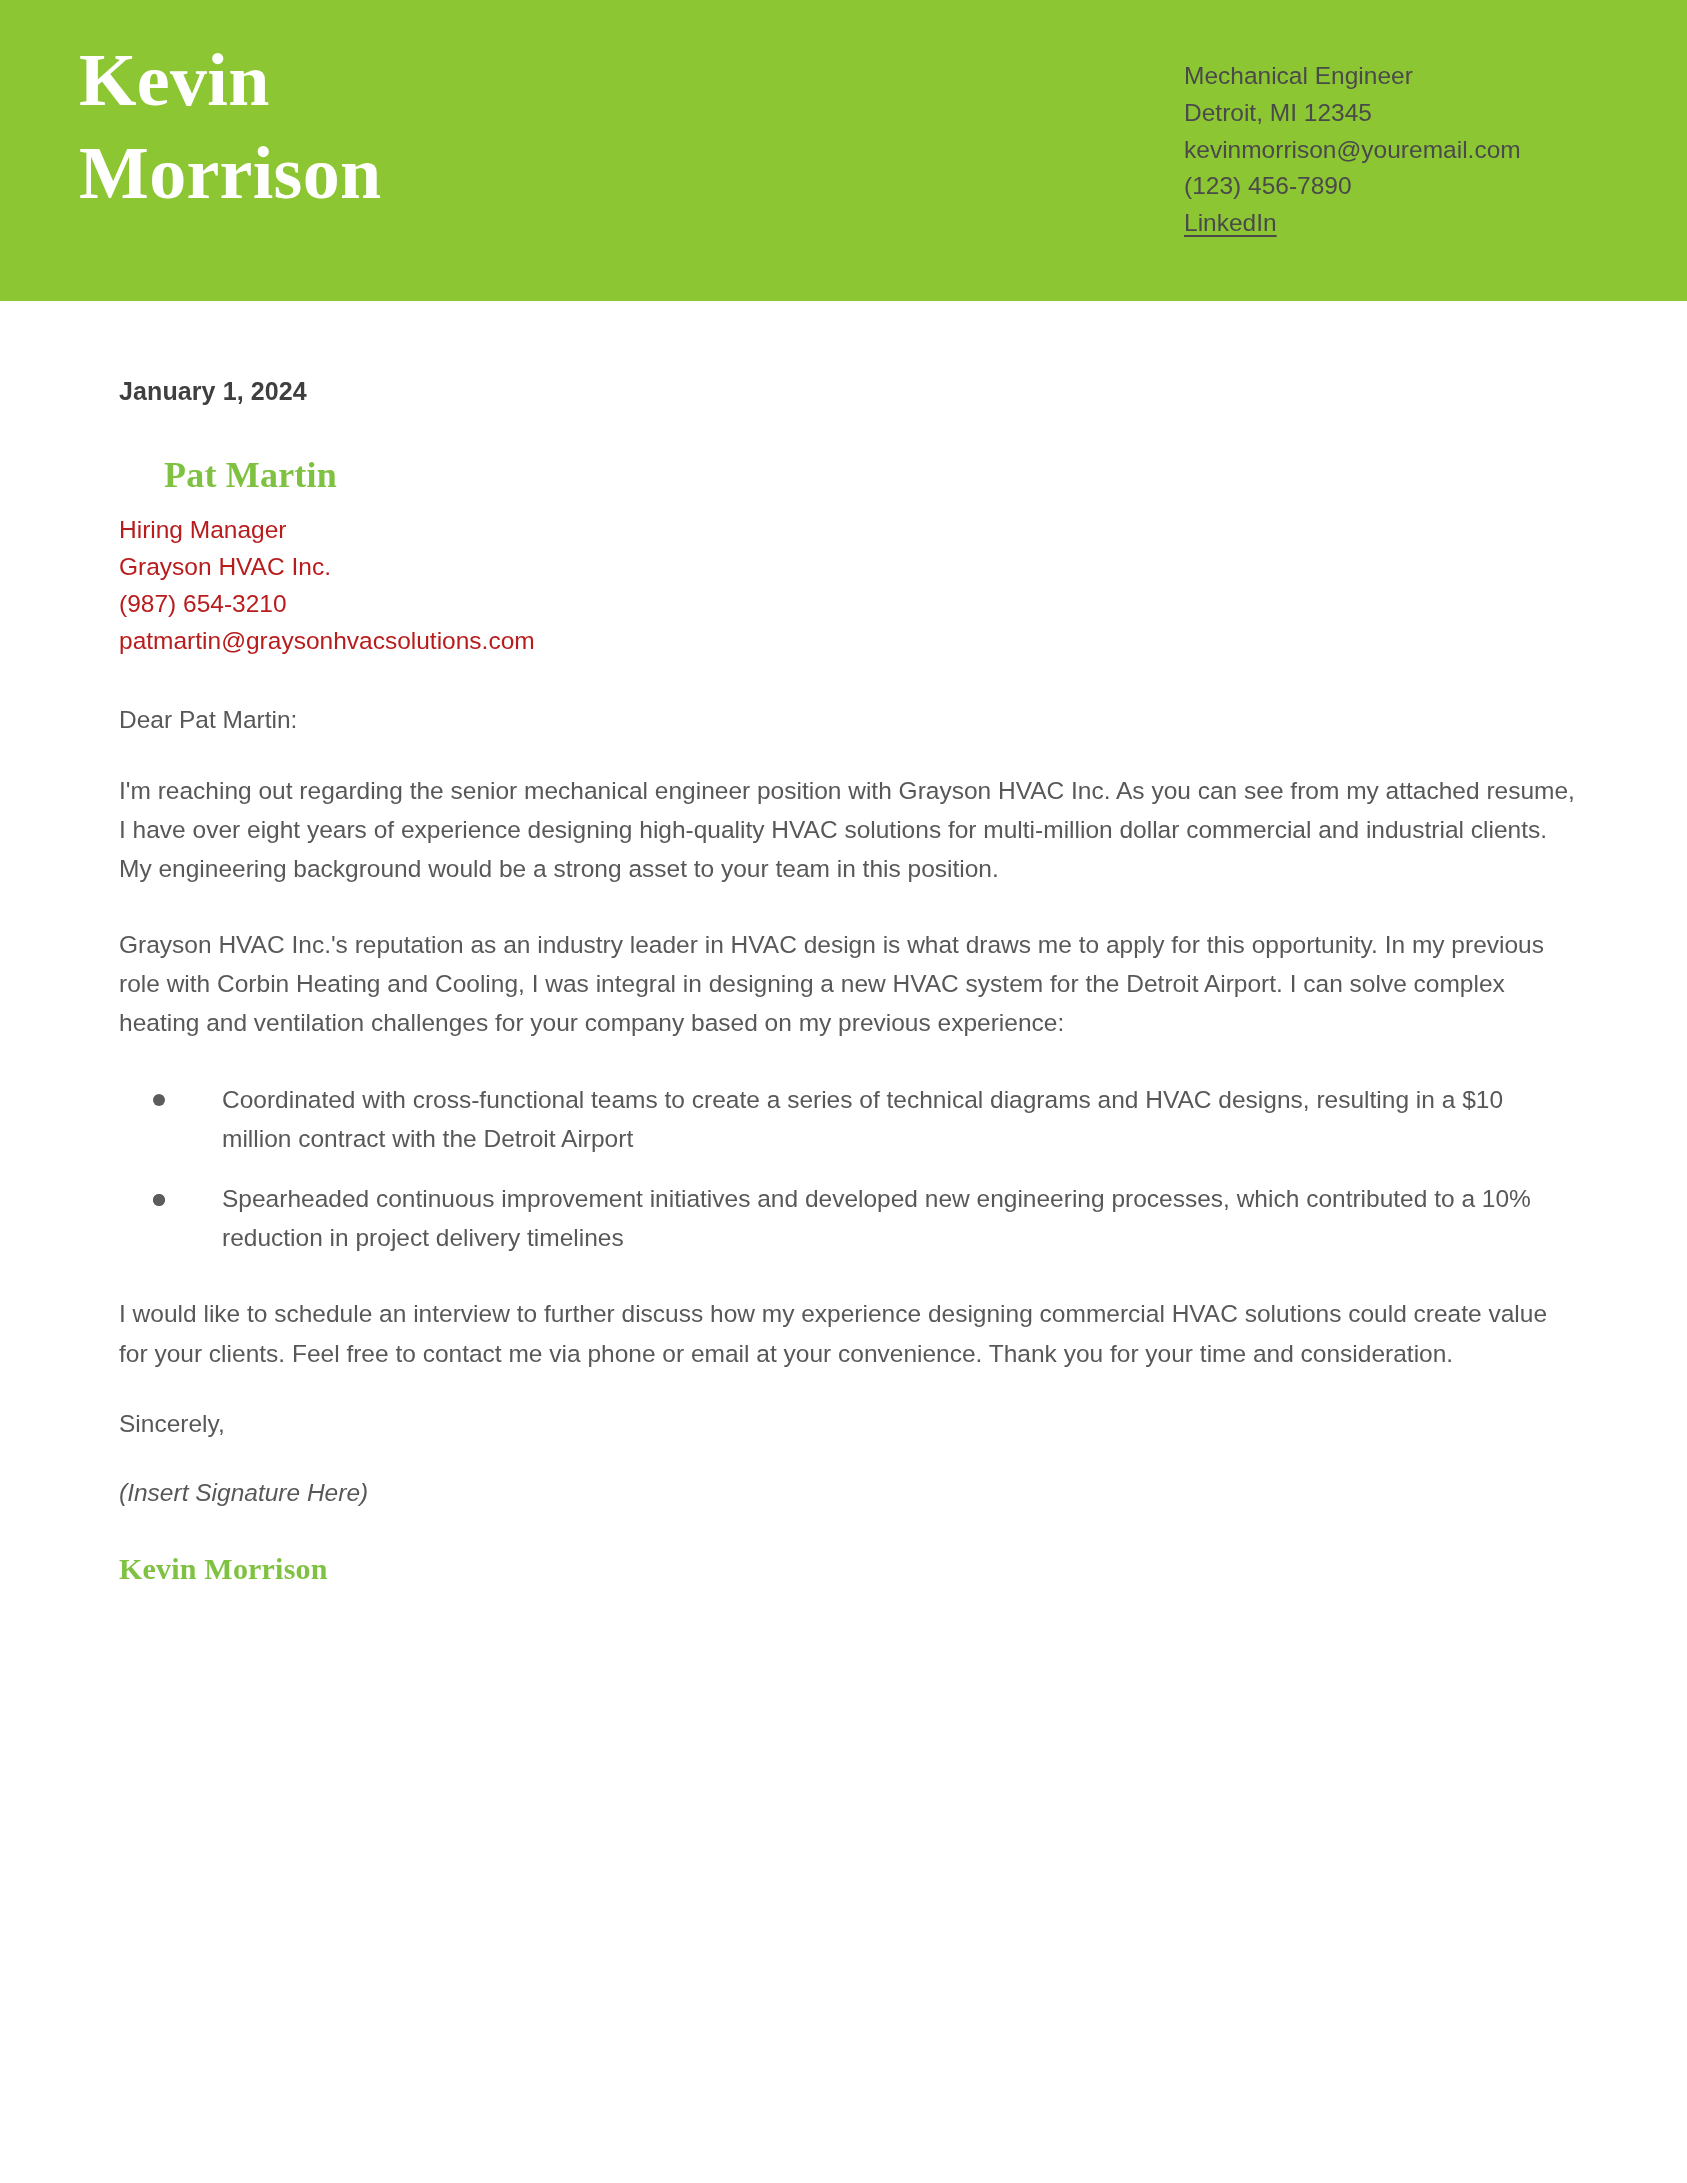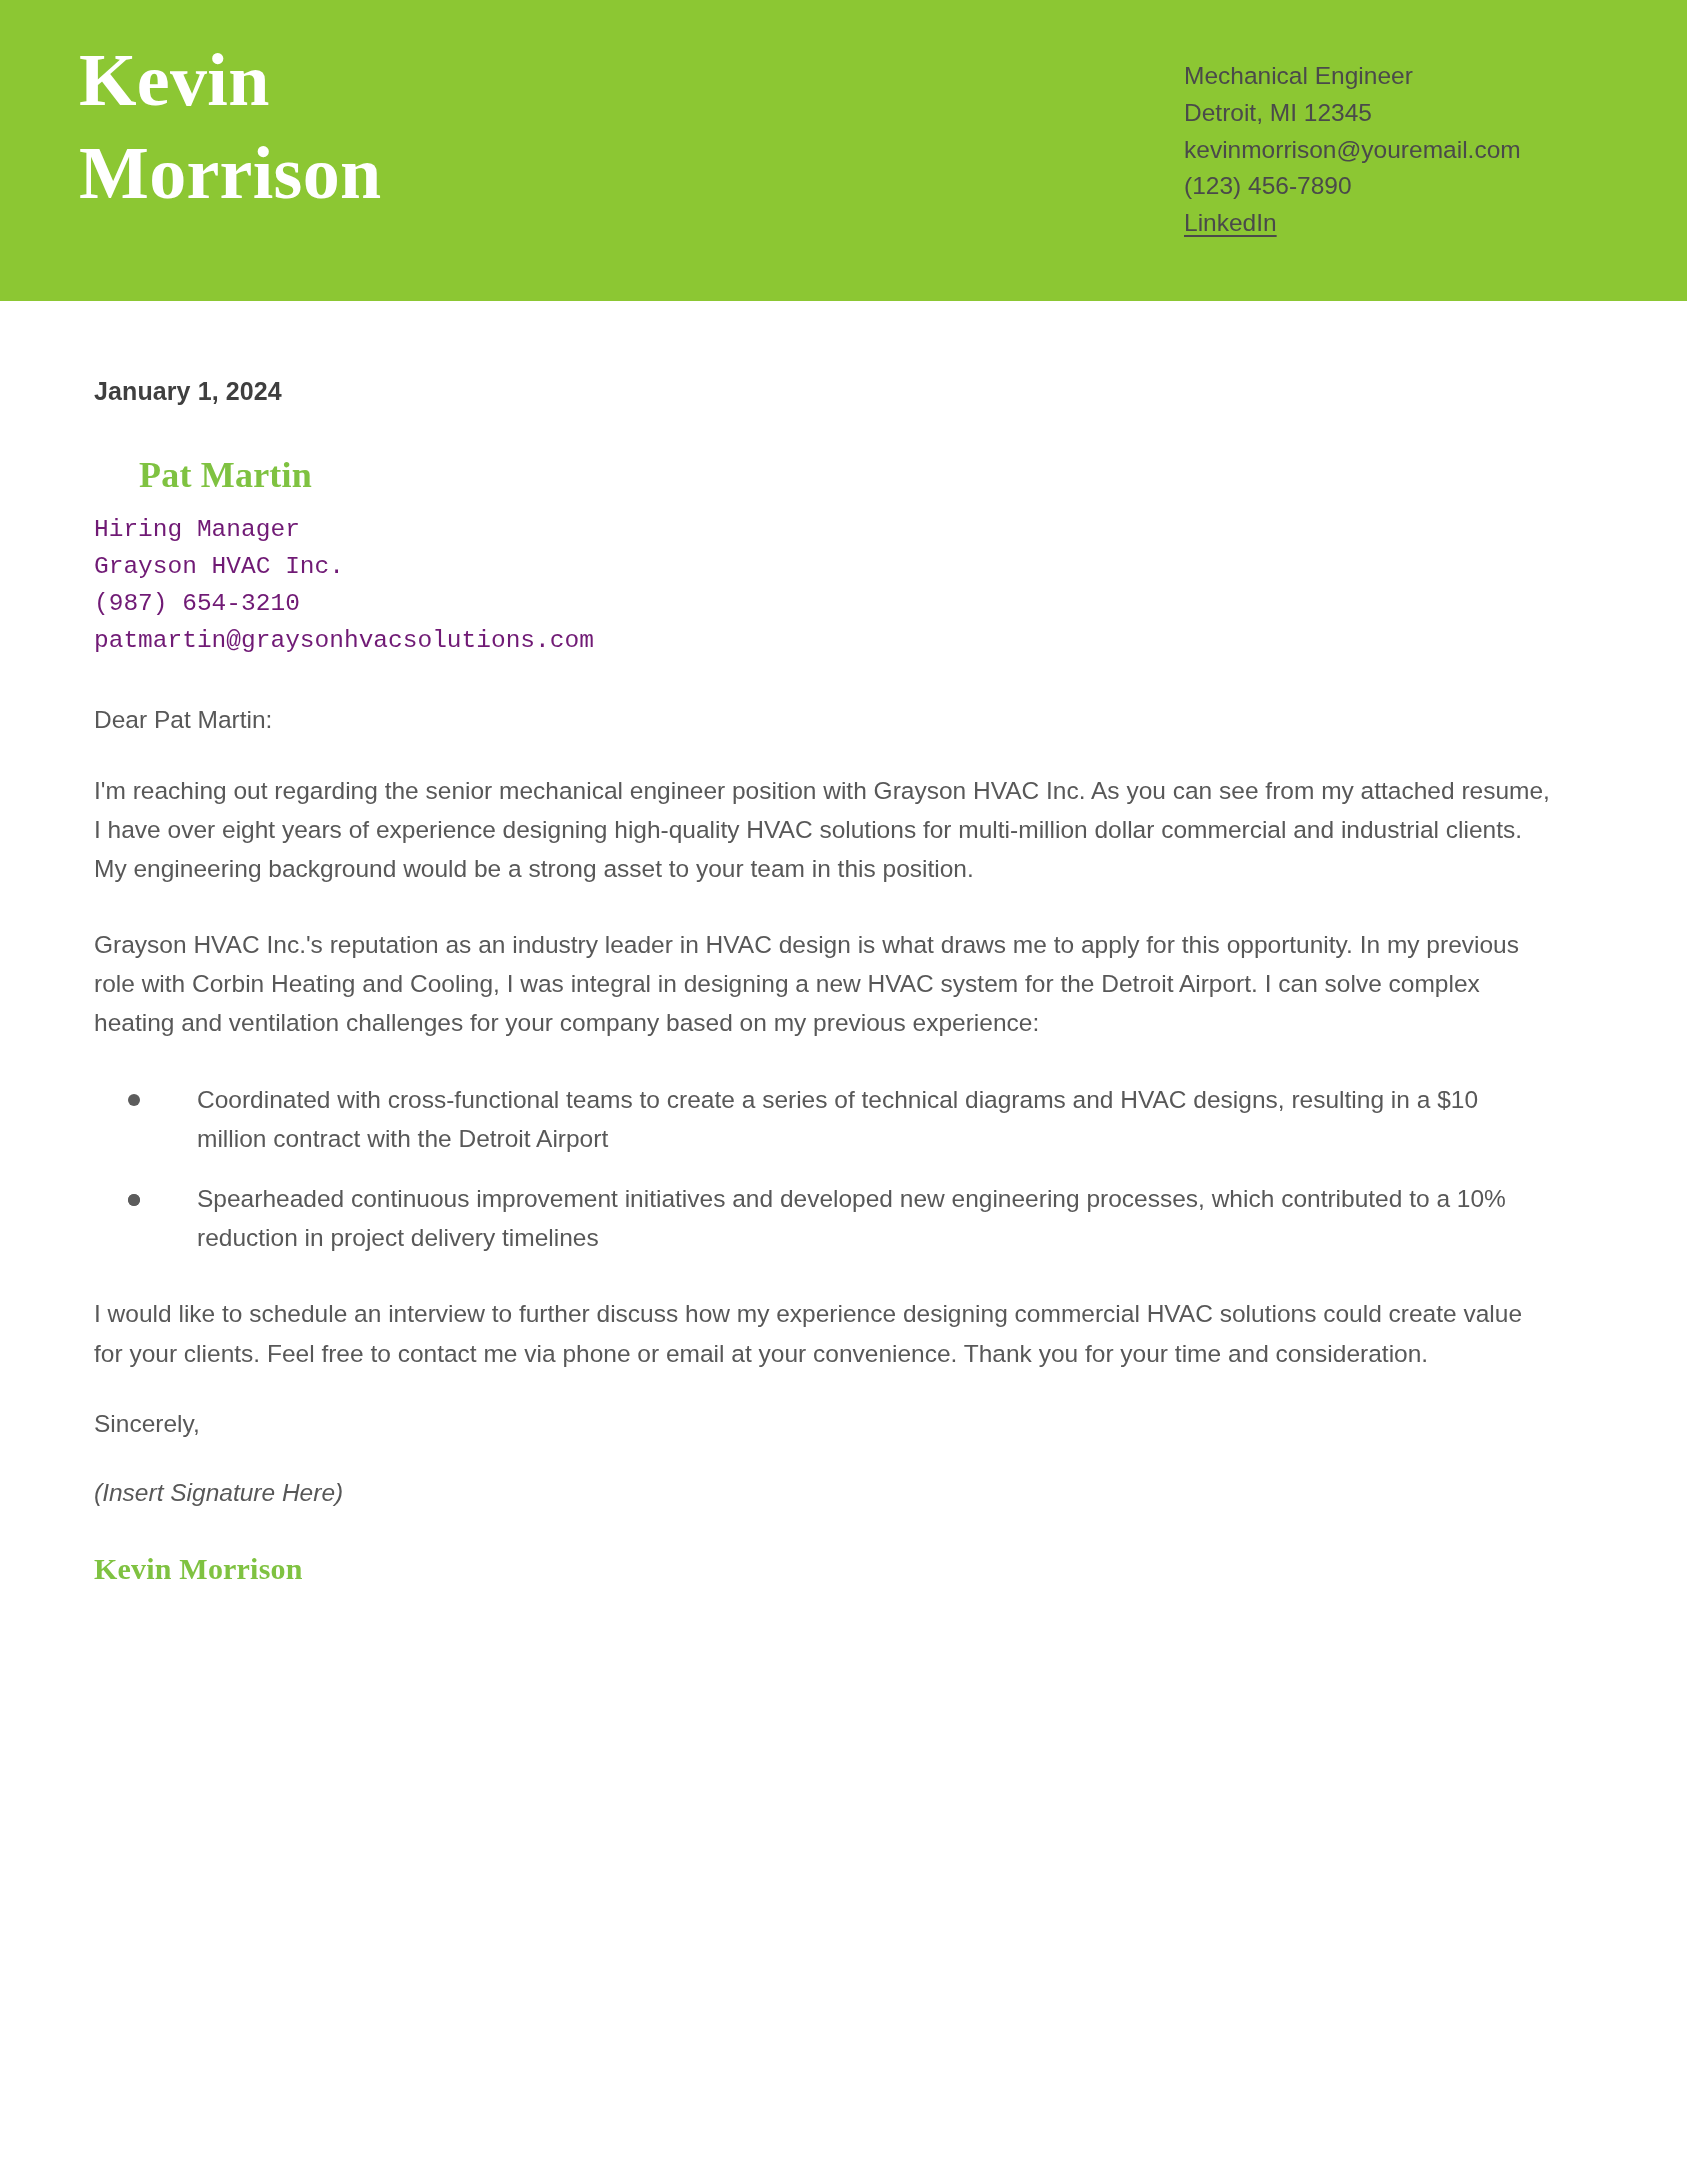--- a/index.html
+++ b/index.html
@@ -66,21 +66,21 @@
     text-decoration: underline;
     text-underline-offset: 4px;
     text-decoration-thickness: 2px;
     color: #4a4a4a;
     cursor: pointer;
   }
 
   
   .letter-body {
     position: absolute;
-    left: 94px;
+    left: 119px;
     top: 377px;
     width: 1459px;
   }
 
   .letter-date {
     font-size: 25px;
     font-weight: bold;
     color: #3f3f3f;
     margin: 0 0 48px 0;
     letter-spacing: 0.1px;
@@ -91,23 +91,22 @@
     font-weight: bold;
     font-size: 36px;
     color: #7FC241;
     margin: 0 0 14.6px 0;
     letter-spacing: 0.2px;
   }
 
   .recipient-details {
     font-size: 24.5px;
     line-height: 1.52;
-    color: #701a75;
+    color: #b91c1c;
     margin: 0 0 46px 0;
-    font-family: Liberation Mono, monospace;
   }
 
   .recipient-details .detail-line {
     display: block;
   }
 
   .salutation {
     font-size: 24.5px;
     color: #585858;
     margin: 0 0 37px 0;

